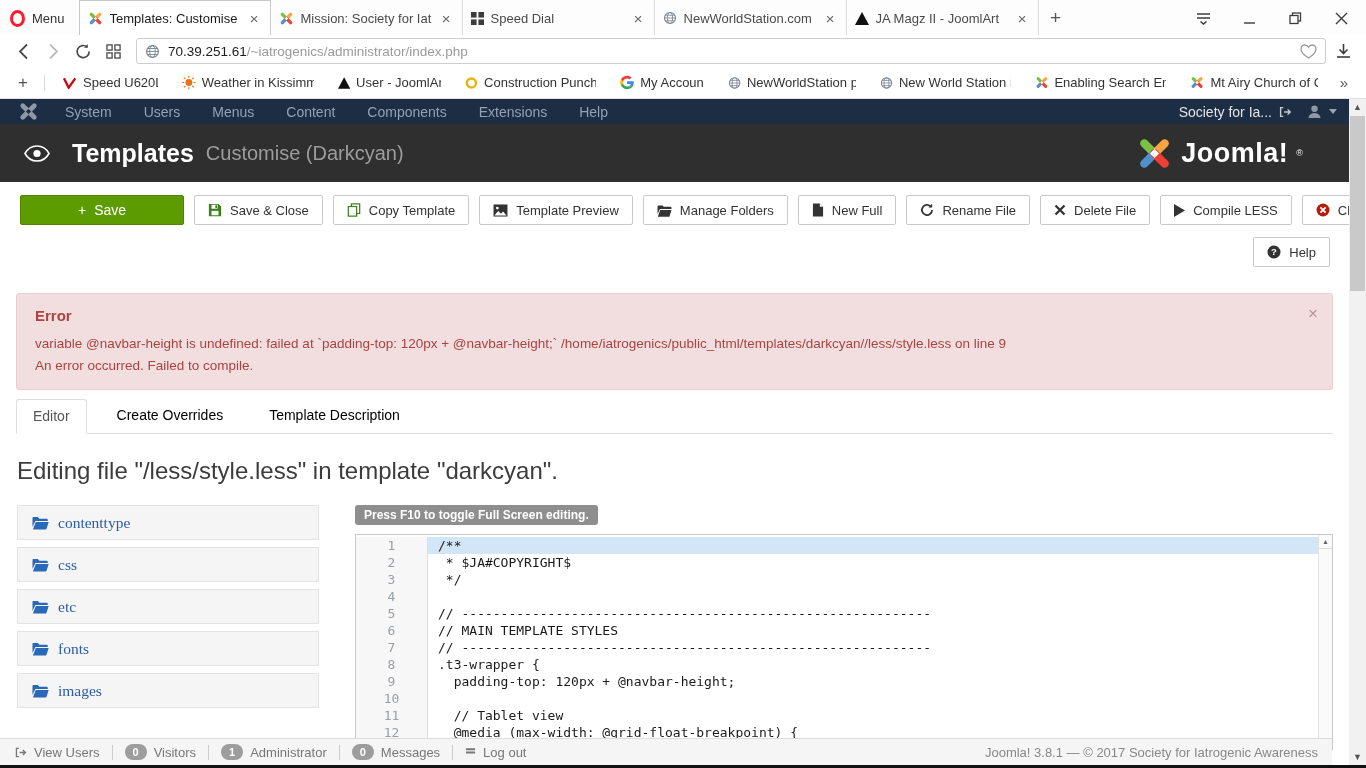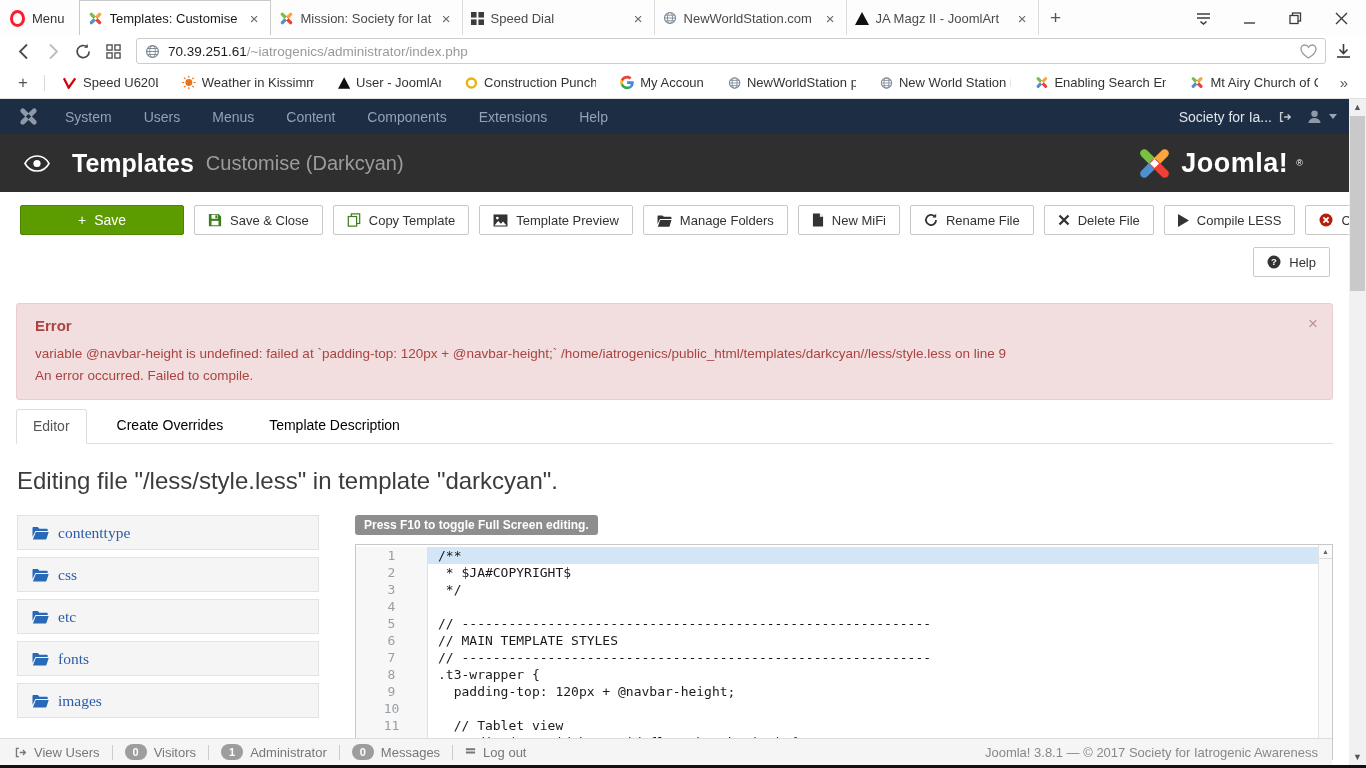--- a/index.html
+++ b/index.html
@@ -36,21 +36,21 @@
 
   
   .page { position:absolute; top:99px; left:0; right:0; bottom:3px; background:#fff; overflow:hidden; }
   .pg-scroll { position:absolute; top:0; right:0; bottom:0; width:17px; background:#f1f1f1; z-index:30; }
   .pg-scroll .arr { position:absolute; left:0; width:17px; height:16px; display:flex; align-items:center; justify-content:center; color:#555; font-size:9px; }
   .pg-scroll .arr.up { top:0; } .pg-scroll .arr.dn { bottom:0; }
   .pg-thumb { position:absolute; top:17px; left:1px; width:15px; height:175px; background:#c9c9c9; }
   .page-inner { position:absolute; top:0; left:0; right:17px; bottom:0; }
 
   
-  .adminbar { height:35px; background:#1d2d44; display:flex; align-items:center; padding:0 12px; }
+  .adminbar { height:25px; background:#1d2d44; display:flex; align-items:center; padding:0 12px; }
   .adminbar .jicon { margin:0 10px 0 6px; }
   .adminbar .mitem { color:#94a1b3; font-size:14px; padding:0 16px; cursor:pointer; }
   .adminbar .right { margin-left:auto; display:flex; align-items:center; gap:14px; }
   .adminbar .site { color:#dfe4ea; font-size:14px; display:flex; align-items:center; gap:6px; cursor:pointer; }
   .caret { width:0; height:0; border-left:4px solid transparent; border-right:4px solid transparent; border-top:5px solid #9aa5b3; }
 
   
   .pagehead { height:58px; background:#2f2f2f; display:flex; align-items:center; padding:0 24px; }
   .pagehead .ttl { color:#fff; font-size:25px; font-weight:bold; margin-left:22px; }
   .pagehead .sub { color:#9c9c9c; font-size:20px; margin-left:12px; }
@@ -405,21 +405,21 @@
             <path d="M.5 2.5c0-.6.4-1 1-1h4.2L7.4 3h7.1c.6 0 1 .4 1 1v1.5H3L.5 11z" fill="#333"></path>
             <path d="M3.4 6.5h12.1l-2 6.6c-.1.4-.5.7-1 .7H.8z" fill="#333"></path>
           </svg>
           <span>Manage Folders</span>
         </button>
         <button class="btn">
           <svg width="12" height="14" viewBox="0 0 13 15">
             <path d="M1 .5h7.5L12 4v10.5H1z" fill="#333"></path>
               <path d="M8.5.5L12 4H8.5z" fill="#fff"></path>
           </svg>
-          <span>New MiFi</span>
+          <span>New Full</span>
         </button>
         <button class="btn">
           <svg width="14" height="14" viewBox="0 0 16 16">
             <path d="M13.8 8a5.8 5.8 0 1 1-1.7-4.1" fill="none" stroke="#333" stroke-width="2"></path>
               <path d="M13.9.8v4.4H9.5z" fill="#333"></path>
           </svg>
           <span>Rename File</span>
         </button>
         <button class="btn">
           <svg width="12" height="12" viewBox="0 0 12 12">

